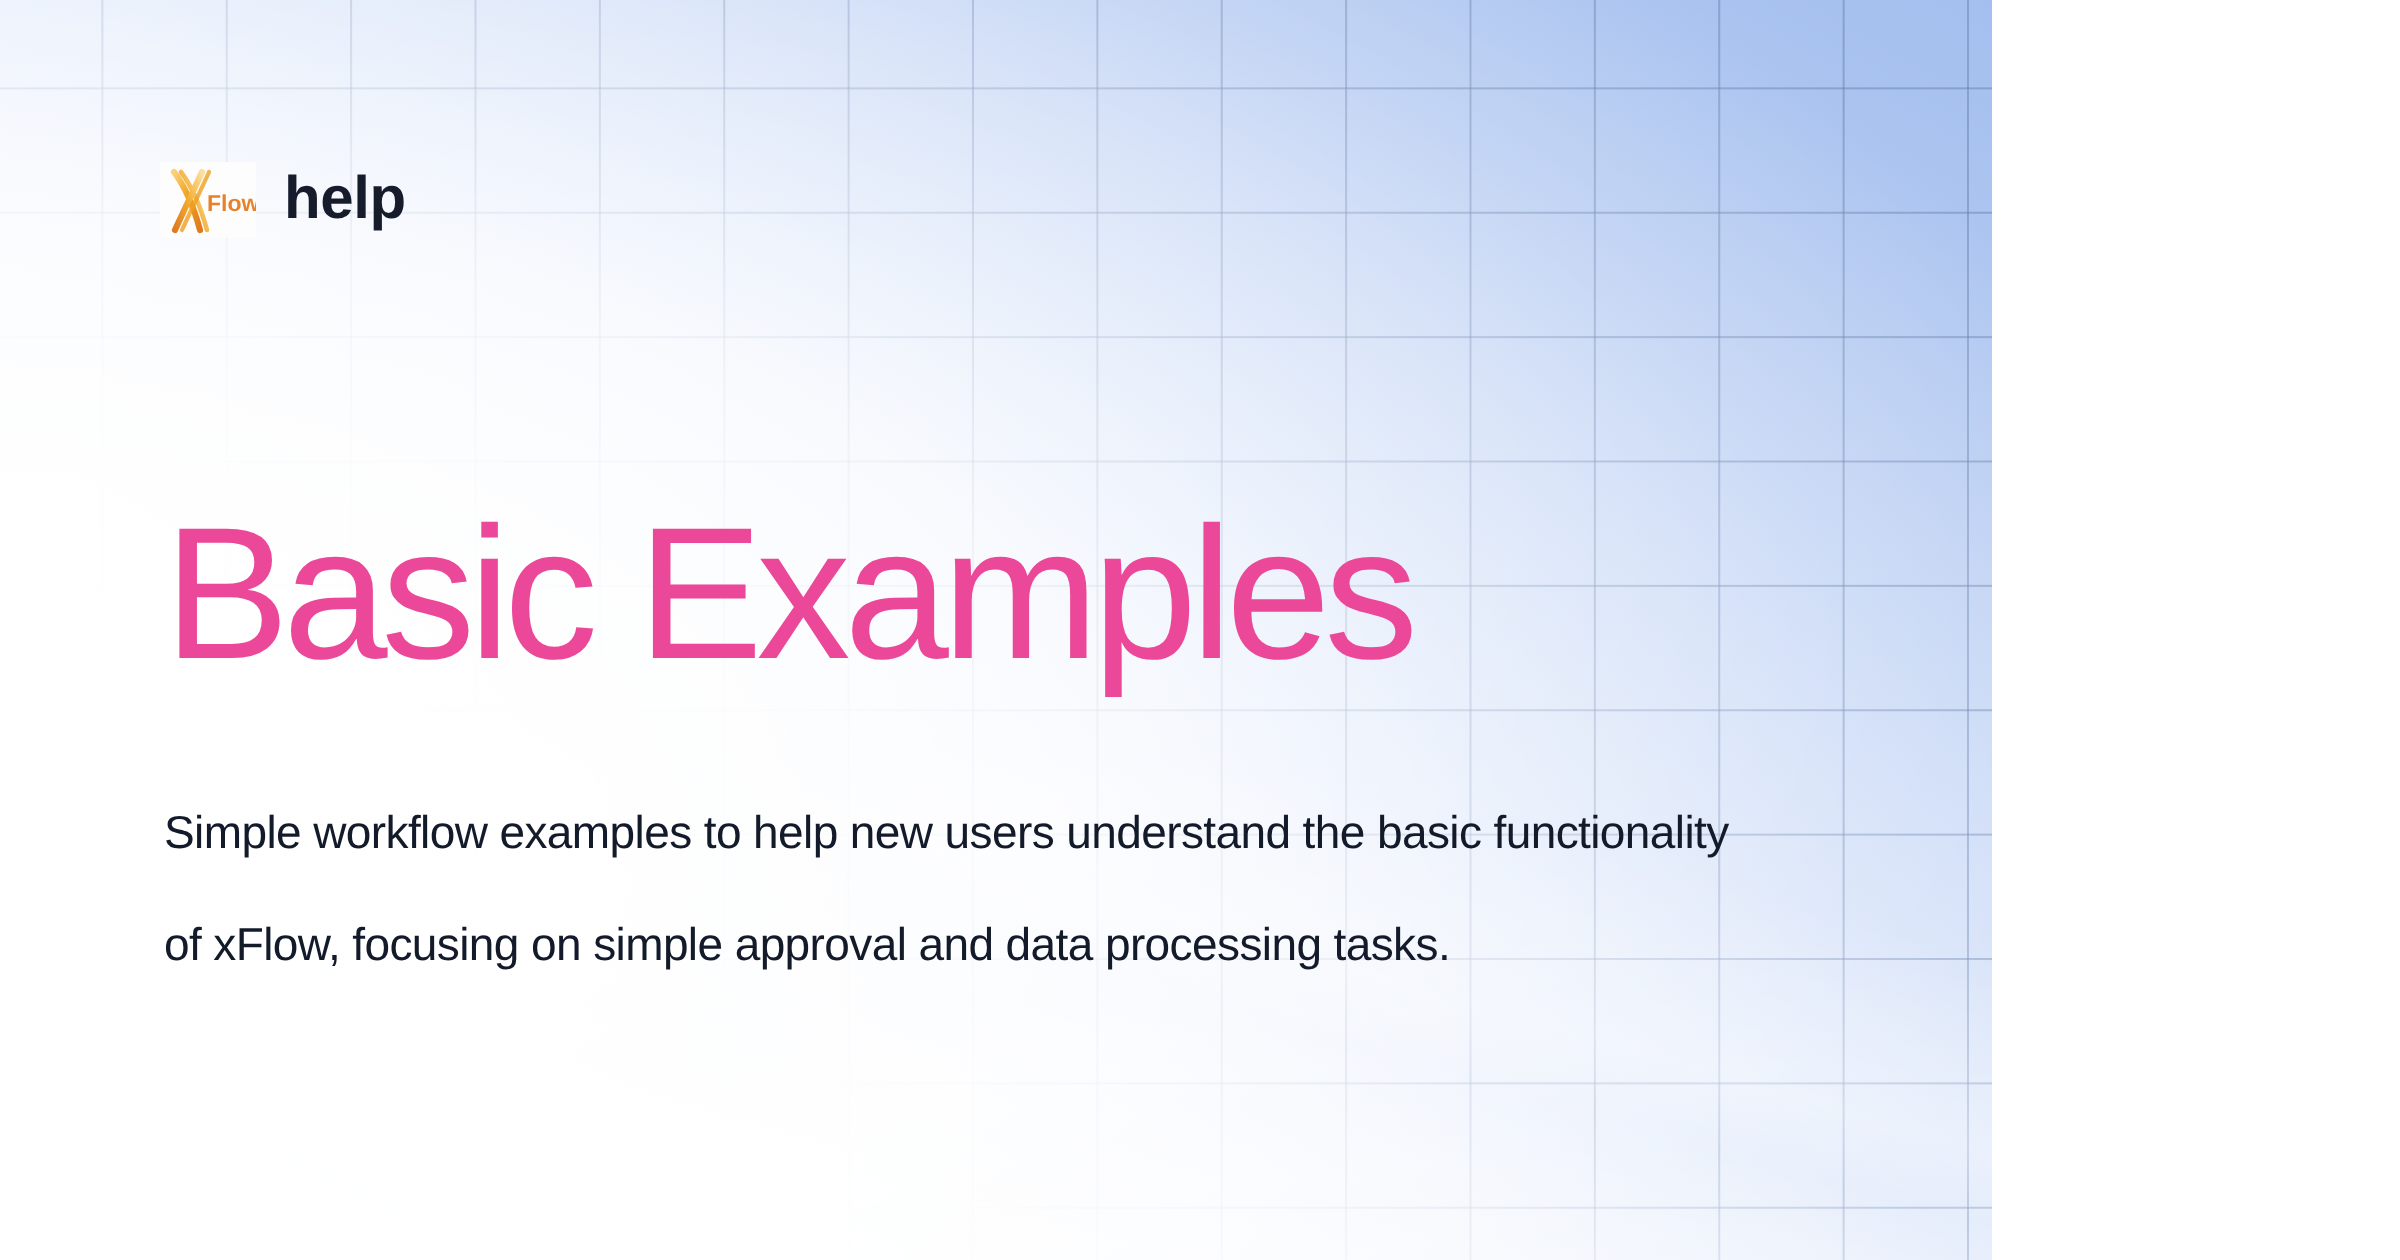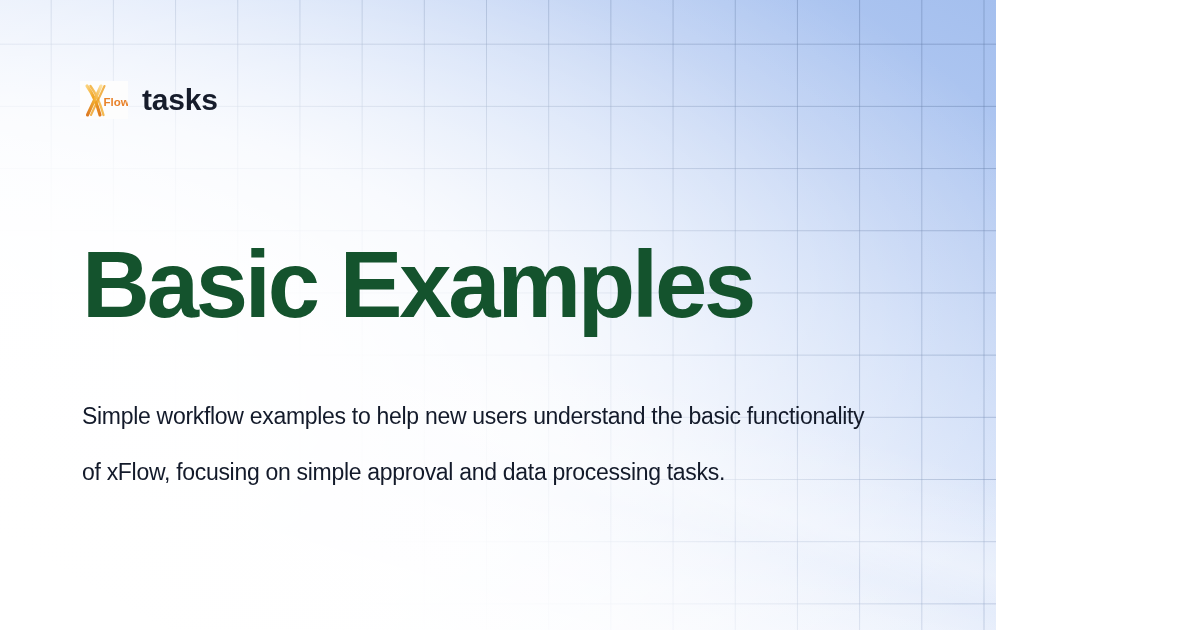--- a/index.html
+++ b/index.html
@@ -124,27 +124,27 @@
     letter-spacing: -0.2px;
     color: #161c2b;
     line-height: 1;
     white-space: nowrap;
   }
 
   
   .headline {
     position: absolute;
     left: 82px;
-    top: 238px;
+    top: 250px;
     margin: 0;
     font-size: 94px;
-    font-weight: bold;
+    font-weight: normal;
     line-height: 1;
     letter-spacing: -3.2px;
-    color: #14532d;
+    color: #ec4899;
     white-space: nowrap;
   }
 
   
   .subtitle {
     position: absolute;
     left: 82px;
     top: 388px;
     margin: 0;
     width: 790px;
@@ -185,21 +185,21 @@
           <rect x="0" y="0" width="48" height="38" fill="#fdfdfd"></rect>
 
           <path d="M7 5 C13 13, 17 23, 20 34" stroke="url(#gGold)" stroke-width="3.1" fill="none" stroke-linecap="round"></path>
           <path d="M10.5 5 C16.5 13, 20.5 23, 23.5 34" stroke="url(#gGold2)" stroke-width="2.3" fill="none" stroke-linecap="round" opacity="0.85"></path>
           <path d="M21 5 C17 14, 12 24, 7.5 34" stroke="url(#gGold2)" stroke-width="3.1" fill="none" stroke-linecap="round"></path>
           <path d="M24.5 5 C20.5 14, 15.5 24, 11 34" stroke="url(#gGold)" stroke-width="2.1" fill="none" stroke-linecap="round" opacity="0.8"></path>
 
           <text x="23.5" y="24.5" font-family="Liberation Sans, sans-serif" font-size="11.5" font-weight="bold" fill="#e8822a">Flow</text>
         </svg>
       </span>
-      <span class="brand-name">tasks</span>
+      <span class="brand-name">help</span>
     </div>
 
     <h1 class="headline">Basic Examples</h1>
 
     <p class="subtitle">Simple workflow examples to help new users understand the basic functionality of xFlow, focusing on simple approval and data processing tasks.</p>
 
   </div>
 </div>
 
 </body></html>

